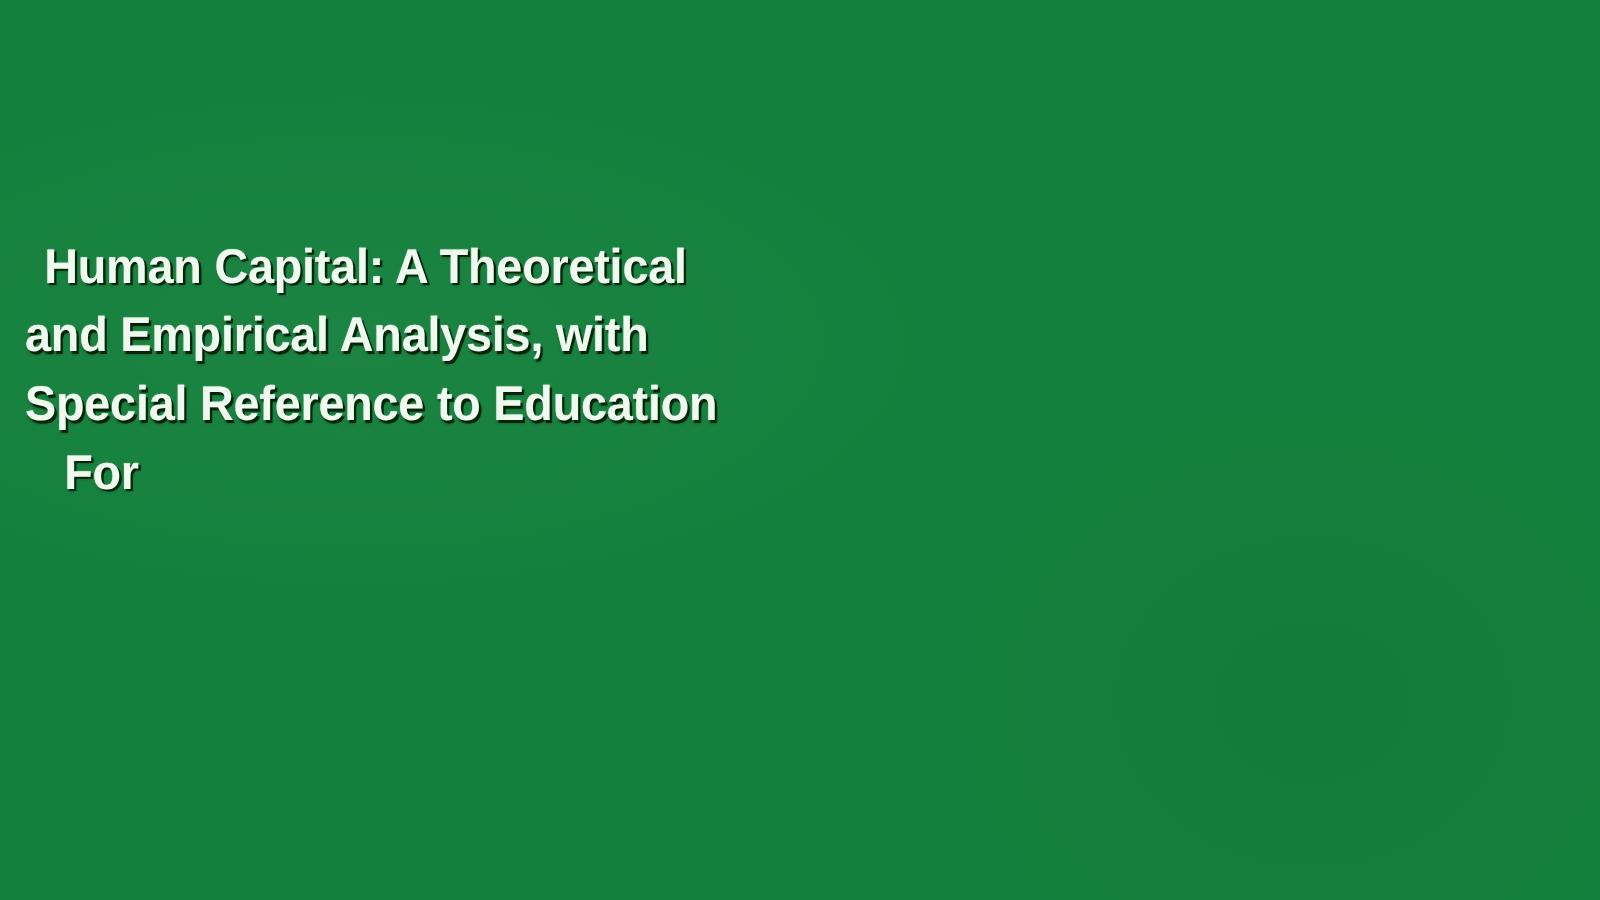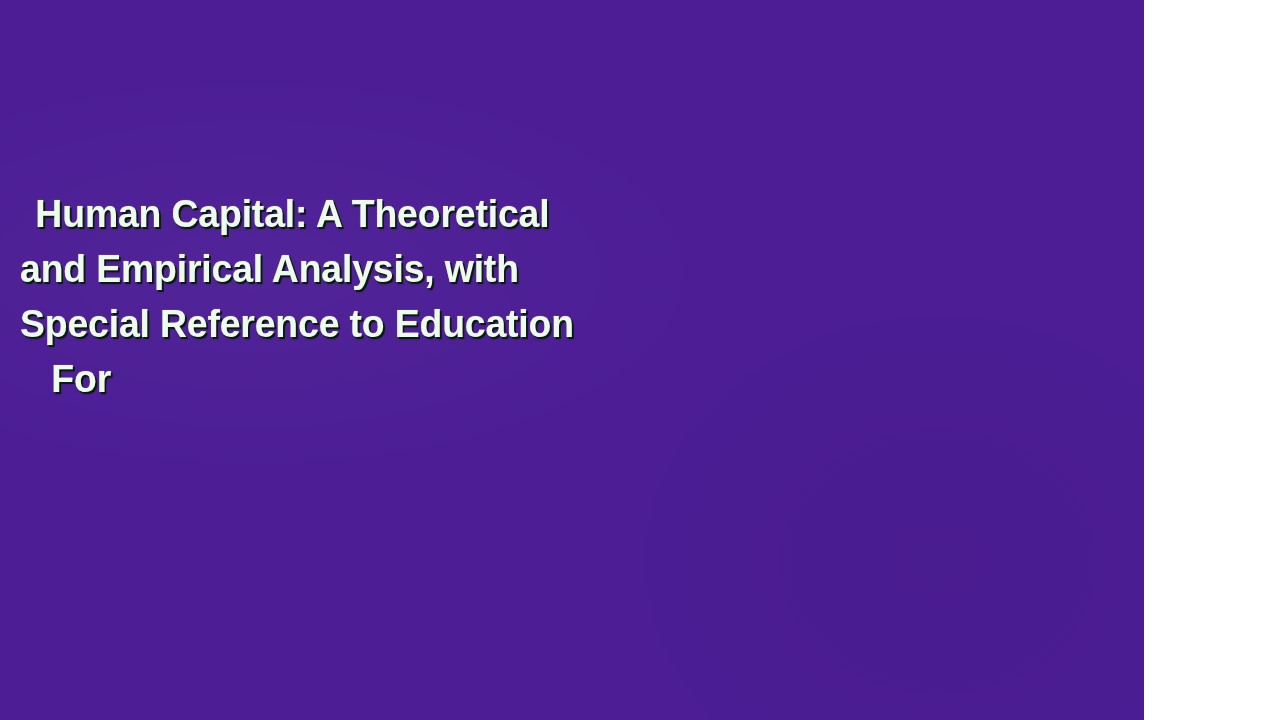--- a/index.html
+++ b/index.html
@@ -9,23 +9,23 @@
   }
   body {
     width: 1280px;
     height: 720px;
     overflow: hidden;
     font-family: "Liberation Sans", sans-serif;
   }
 
   #canvas {
     position: relative;
-    width: 1144px;
+    width: 1280px;
     height: 720px;
-    background: #4c1d95;
+    background: #15803d;
     overflow: hidden;
   }
 
   
   #canvas::before {
     content: "";
     position: absolute;
     inset: 0;
     background:
       radial-gradient(ellipse 680px 300px at 22% 38%, rgba(255,255,255,0.030), rgba(255,255,255,0) 70%),

